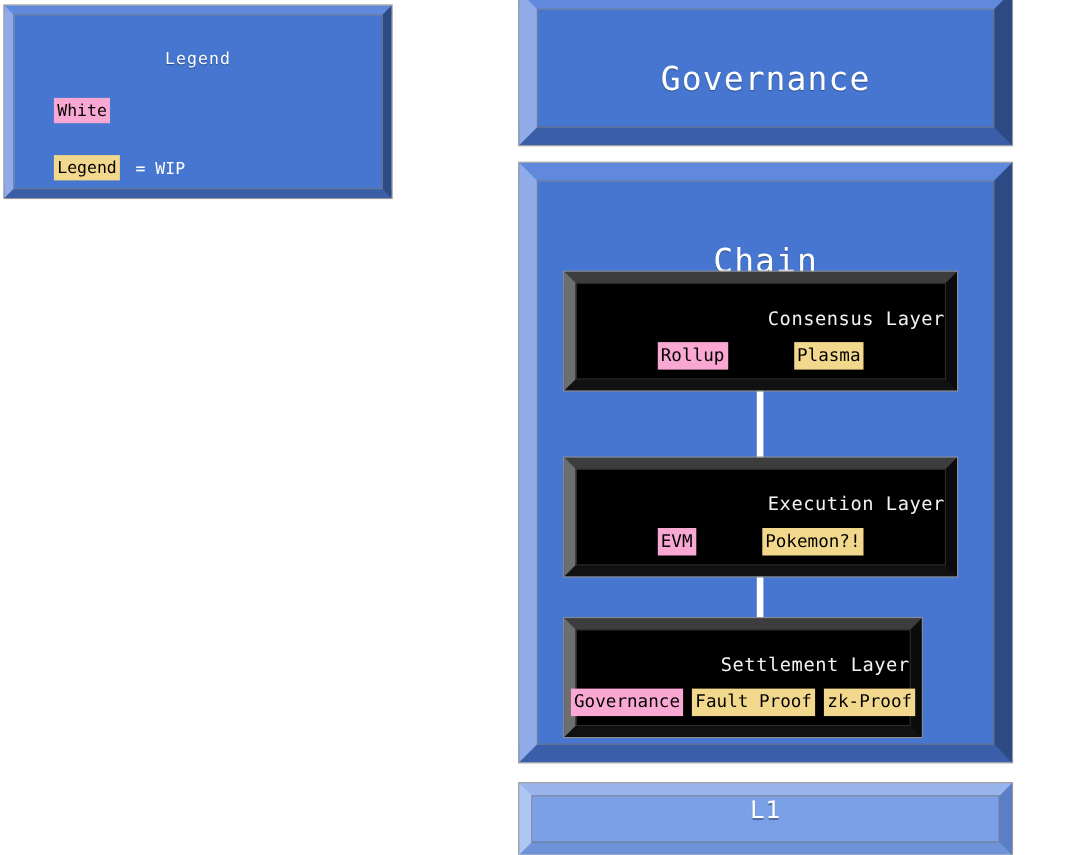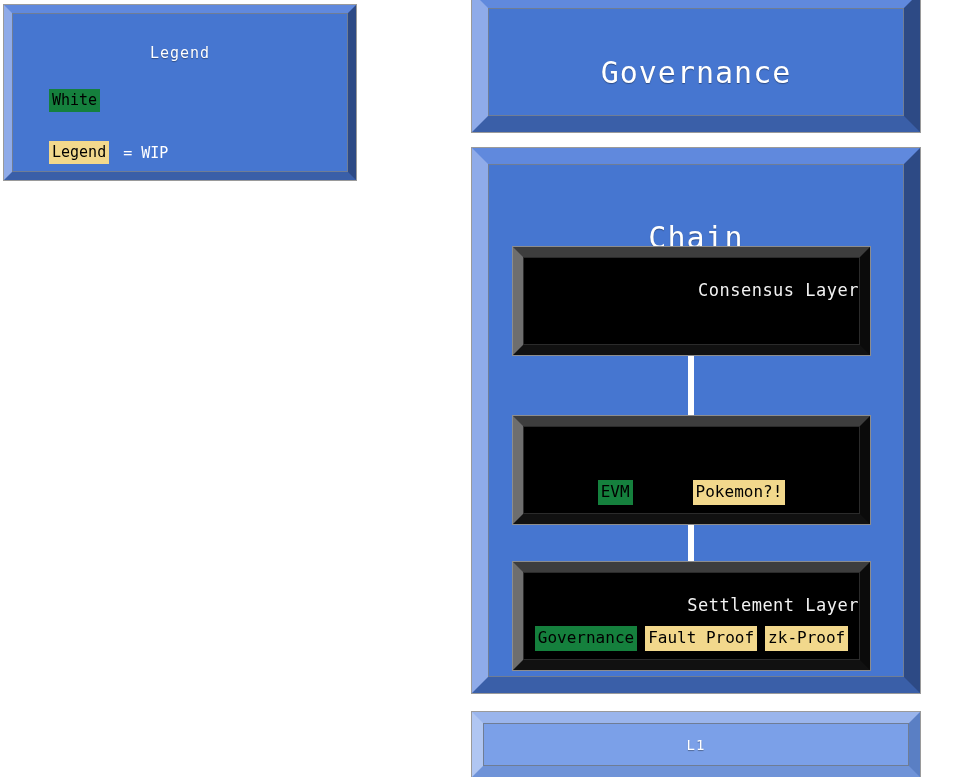--- a/index.html
+++ b/index.html
@@ -56,21 +56,21 @@
 
   
   .badge-row{position:absolute;left:0;right:0;display:flex;justify-content:center;align-items:center;}
   .badge{
     display:inline-block;
     font-size:16px;line-height:20px;
     color:#000000;
     padding:2px 3px 3px 3px;
     white-space:nowrap;
   }
-  .badge-white{background:#15803d;}
+  .badge-white{background:#f9a8d4;}
   .badge-yellow{background:#f2d88c;}
 
   
   .connector{position:absolute;background:#ffffff;width:6px;}
 
   
   #legend-box{left:4px;top:5px;width:352px;height:175px;border-width:9px;}
   #legend-title{top:30px;font-size:15px;}
   .legend-row{position:absolute;left:36px;display:flex;align-items:center;}
   .legend-eq{color:#ffffff;font-size:15px;margin-left:14px;white-space:nowrap;}
@@ -102,36 +102,41 @@
   <div class="inner-surface"></div>
   <div class="box-title" style="top:55px;font-size:30px;">Chain</div>
 </div>
 
 <div class="connector" style="left:688px;top:350px;height:70px;"></div>
 <div class="connector" style="left:688px;top:520px;height:48px;"></div>
 
 <div class="layerbox" style="left:513px;top:247px;width:357px;height:108px;">
   <div class="inner-edge"></div>
   <div class="layer-title" style="top:22px;">Consensus Layer</div>
+  <div class="badge-row" style="top:53px;gap:60px;">
+    <span class="badge badge-white">Rollup</span>
+    <span class="badge badge-yellow">Plasma</span>
+  </div>
 </div>
 
 <div class="layerbox" style="left:513px;top:416px;width:357px;height:108px;">
   <div class="inner-edge"></div>
+  <div class="layer-title" style="top:22px;">Execution Layer</div>
   <div class="badge-row" style="top:53px;gap:60px;">
     <span class="badge badge-white">EVM</span>
     <span class="badge badge-yellow">Pokemon?!</span>
   </div>
 </div>
 
-<div class="layerbox" style="left:513px;top:562px;width:357px;height:108px;">
+<div class="layerbox" style="left:513px;top:562px;width:325px;height:108px;">
   <div class="inner-edge"></div>
   <div class="layer-title" style="top:22px;">Settlement Layer</div>
   <div class="badge-row" style="top:53px;gap:8px;">
     <span class="badge badge-white">Governance</span>
     <span class="badge badge-yellow">Fault Proof</span>
     <span class="badge badge-yellow">zk-Proof</span>
   </div>
 </div>
 
 <div class="bevel bevel-blue-light" id="l1-box" style="left:472px;top:712px;width:448px;height:65px;border-width:12px;">
   <div class="inner-surface"></div>
-  <div class="box-title" style="top:13px;font-size:14px;">L1</div>
+  <div class="box-title" style="top:1px;font-size:22px;">L1</div>
 </div>
 
 </body></html>

